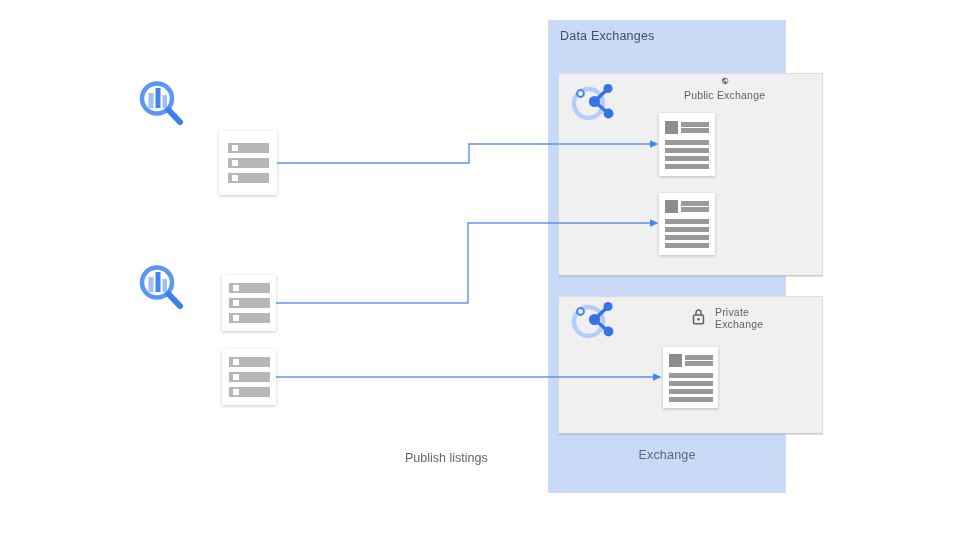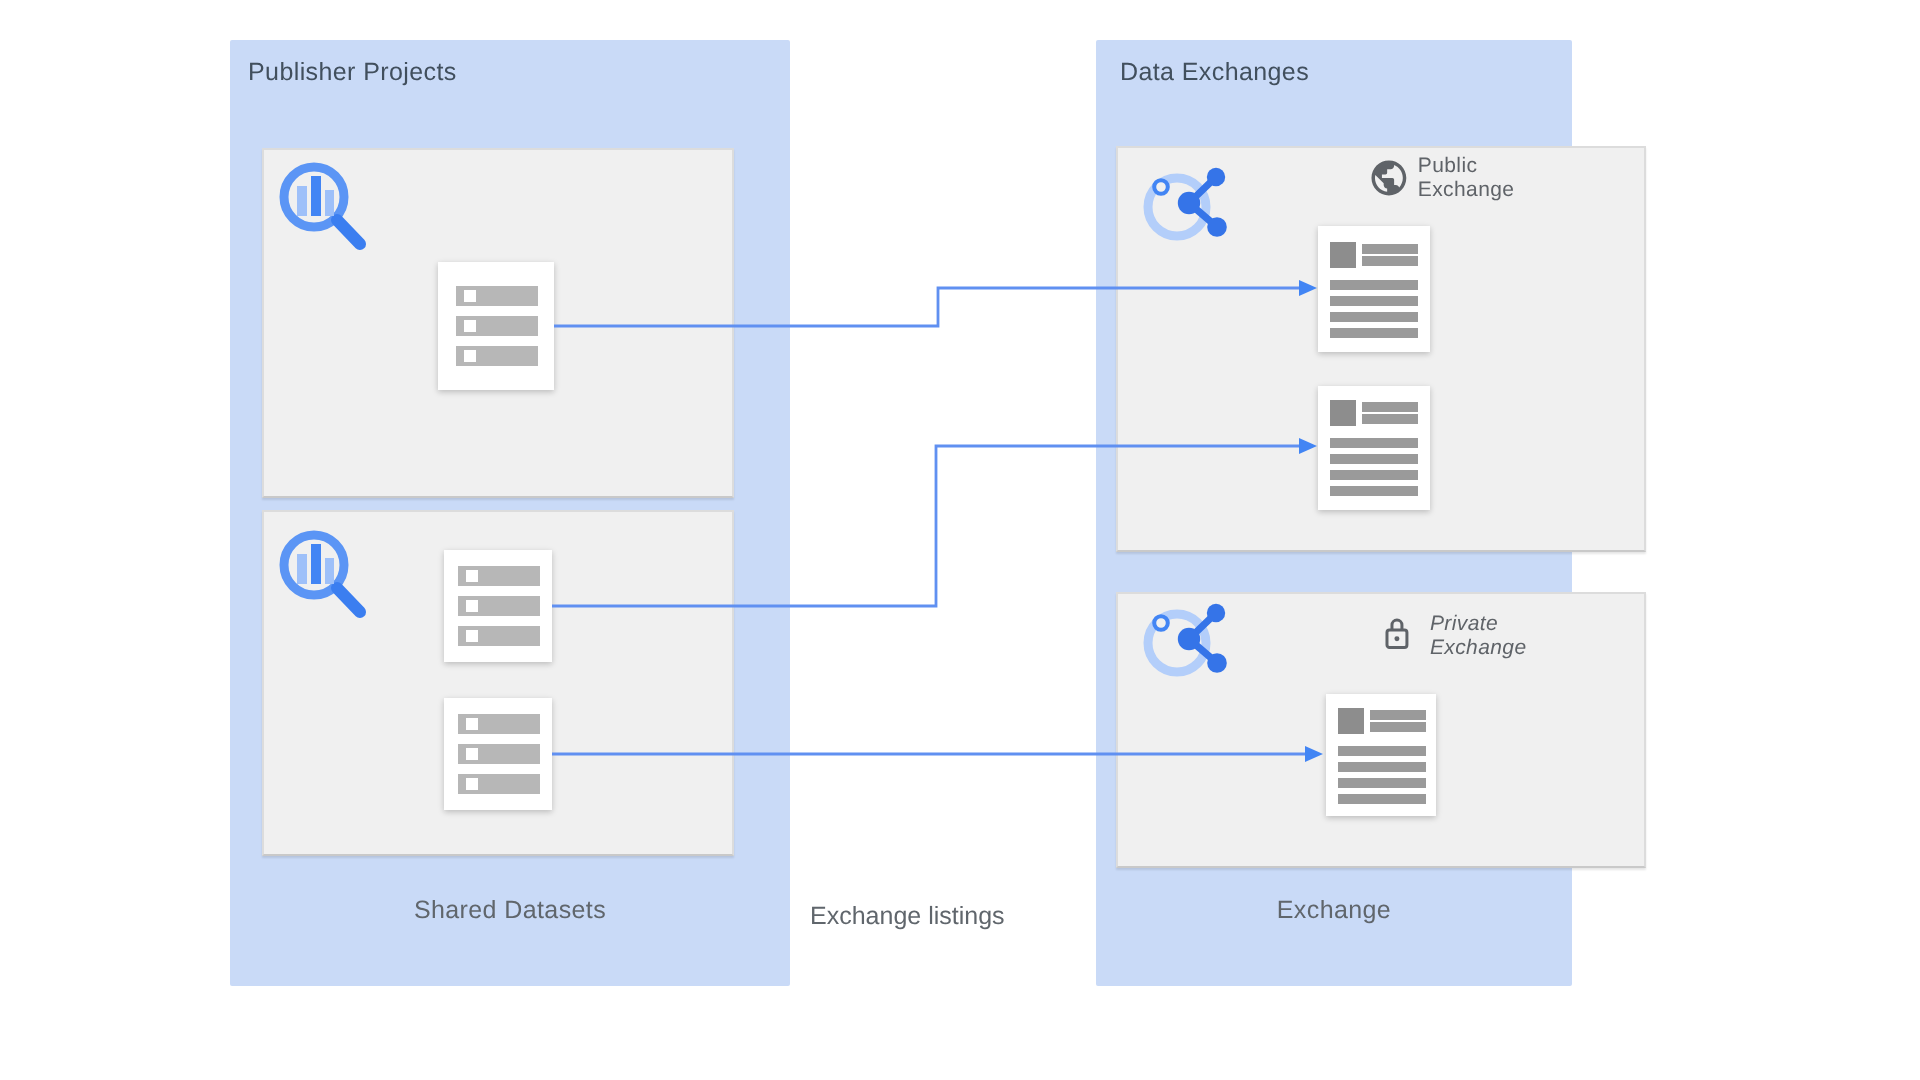--- a/index.html
+++ b/index.html
@@ -45,28 +45,20 @@
   .exchange-type-row { position:absolute; display:flex; align-items:center; }
   .exchange-label { font-size:10.5px; color:#5f6368; letter-spacing:.2px; }
 
   #connector-layer { position:absolute; left:0; top:0; pointer-events:none; }
 </style>
 </head>
 <body>
 
 <div id="stage">
 
-  <div id="left-panel" class="panel">
-    <div class="panel-title">Publisher Projects</div>
-
-    <div id="project-box-1" class="gray-box"></div>
-    <div id="project-box-2" class="gray-box"></div>
-
-    <div class="caption">Shared Datasets</div>
-  </div>
 
   <svg class="icon" style="left:136px; top:78px;" width="48" height="48" viewBox="0 0 48 48">
     <circle cx="21" cy="20.5" r="15" fill="none" stroke="#5b95f5" stroke-width="4.5"></circle>
     <line x1="32.5" y1="32" x2="44" y2="44" stroke="#3b7ef0" stroke-width="6" stroke-linecap="round"></line>
     <rect x="12.5" y="15" width="5" height="15" fill="#9ec0f9"></rect>
     <rect x="19.5" y="10" width="5" height="20" fill="#4285f4"></rect>
     <rect x="26.5" y="17" width="4.5" height="13" fill="#9ec0f9"></rect>
   </svg>
   <svg class="icon" style="left:136px; top:262px;" width="48" height="48" viewBox="0 0 48 48">
     <circle cx="21" cy="20.5" r="15" fill="none" stroke="#5b95f5" stroke-width="4.5"></circle>
@@ -85,36 +77,36 @@
     <div class="ds-row"></div>
     <div class="ds-row"></div>
     <div class="ds-row"></div>
   </div>
   <div class="dataset-card" style="left:222px; top:349px; width:54px; height:56px;">
     <div class="ds-row"></div>
     <div class="ds-row"></div>
     <div class="ds-row"></div>
   </div>
 
-  <div id="publish-caption">Exchange listings</div>
+  <div id="publish-caption">Publish listings</div>
 
   <div id="right-panel" class="panel">
     <div class="panel-title">Data Exchanges</div>
 
     <div id="exchange-box-public" class="gray-box"></div>
     <div id="exchange-box-private" class="gray-box"></div>
 
-    <div class="exchange-type-row" style="left:136px; top:57px; height:24px; gap:4px;">
+    <div class="exchange-type-row" style="left:136px; top:57px; height:24px; gap:4px;flex-direction:column;">
       <svg width="22" height="22" viewBox="0 0 24 24">
         <path fill="#5f6368" d="M12 2C6.48 2 2 6.48 2 12s4.48 10 10 10 10-4.48 10-10S17.52 2 12 2zm-1 17.93c-3.95-.49-7-3.85-7-7.93 0-.62.08-1.21.21-1.79L9 15v1c0 1.1.9 2 2 2v1.93zm6.9-2.54c-.26-.81-1-1.39-1.9-1.39h-1v-3c0-.55-.45-1-1-1H8v-2h2c.55 0 1-.45 1-1V7h2c1.1 0 2-.9 2-2v-.41c2.93 1.19 5 4.06 5 7.41 0 2.08-.8 3.97-2.1 5.39z"></path>
       </svg>
       <span class="exchange-label">Public Exchange</span>
     </div>
 
-    <div class="exchange-type-row" style="left:143px; top:285px; height:25px; gap:9px;font-style:italic;">
+    <div class="exchange-type-row" style="left:143px; top:285px; height:25px; gap:9px;">
       <svg width="18" height="23" viewBox="0 0 24 30">
         <rect x="4" y="11" width="16" height="14" rx="2" fill="none" stroke="#5f6368" stroke-width="2.4"></rect>
         <path d="M8 11 V7 a4 4 0 0 1 8 0 v4" fill="none" stroke="#5f6368" stroke-width="2.4"></path>
         <circle cx="12" cy="18" r="2" fill="#5f6368"></circle>
       </svg>
       <span class="exchange-label">Private Exchange</span>
     </div>
 
     <div class="caption">Exchange</div>
   </div>

